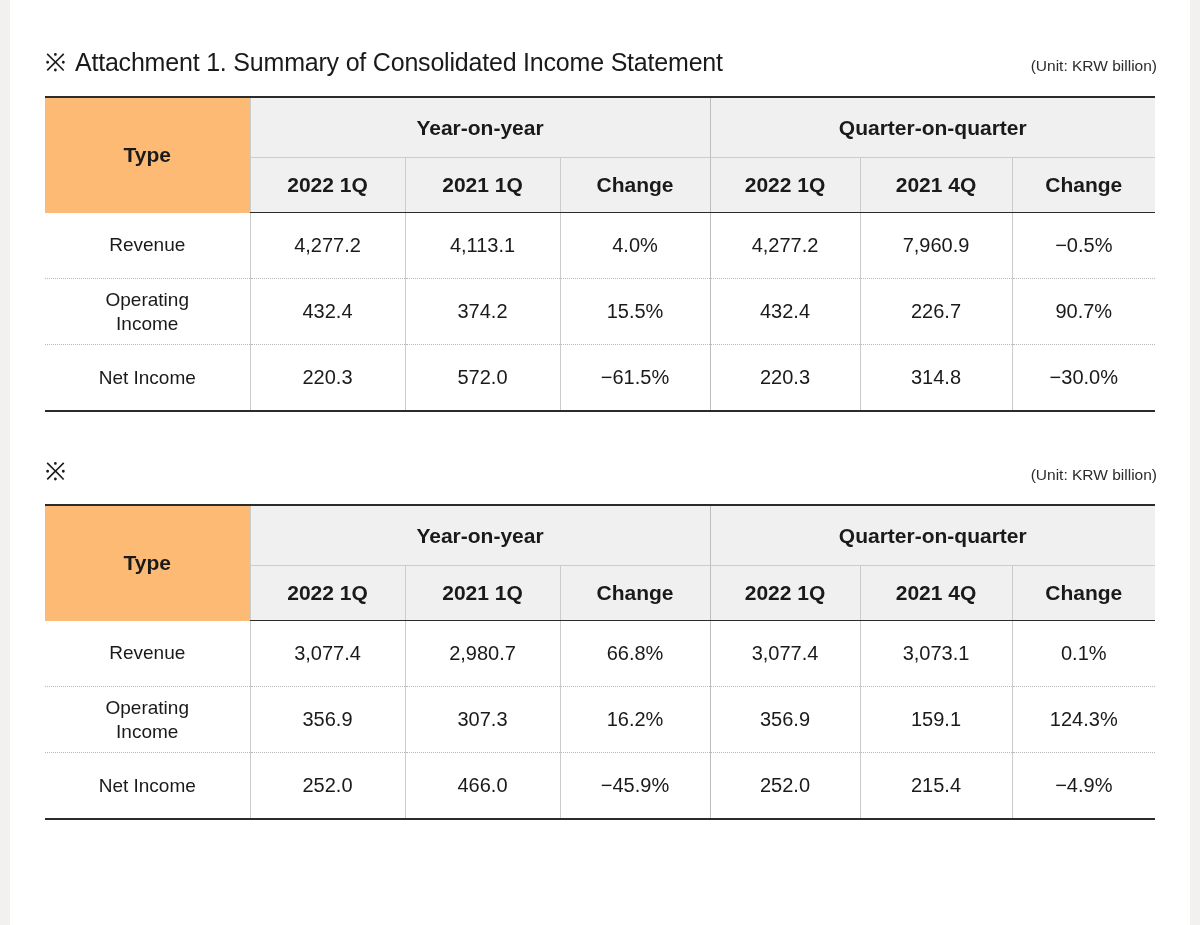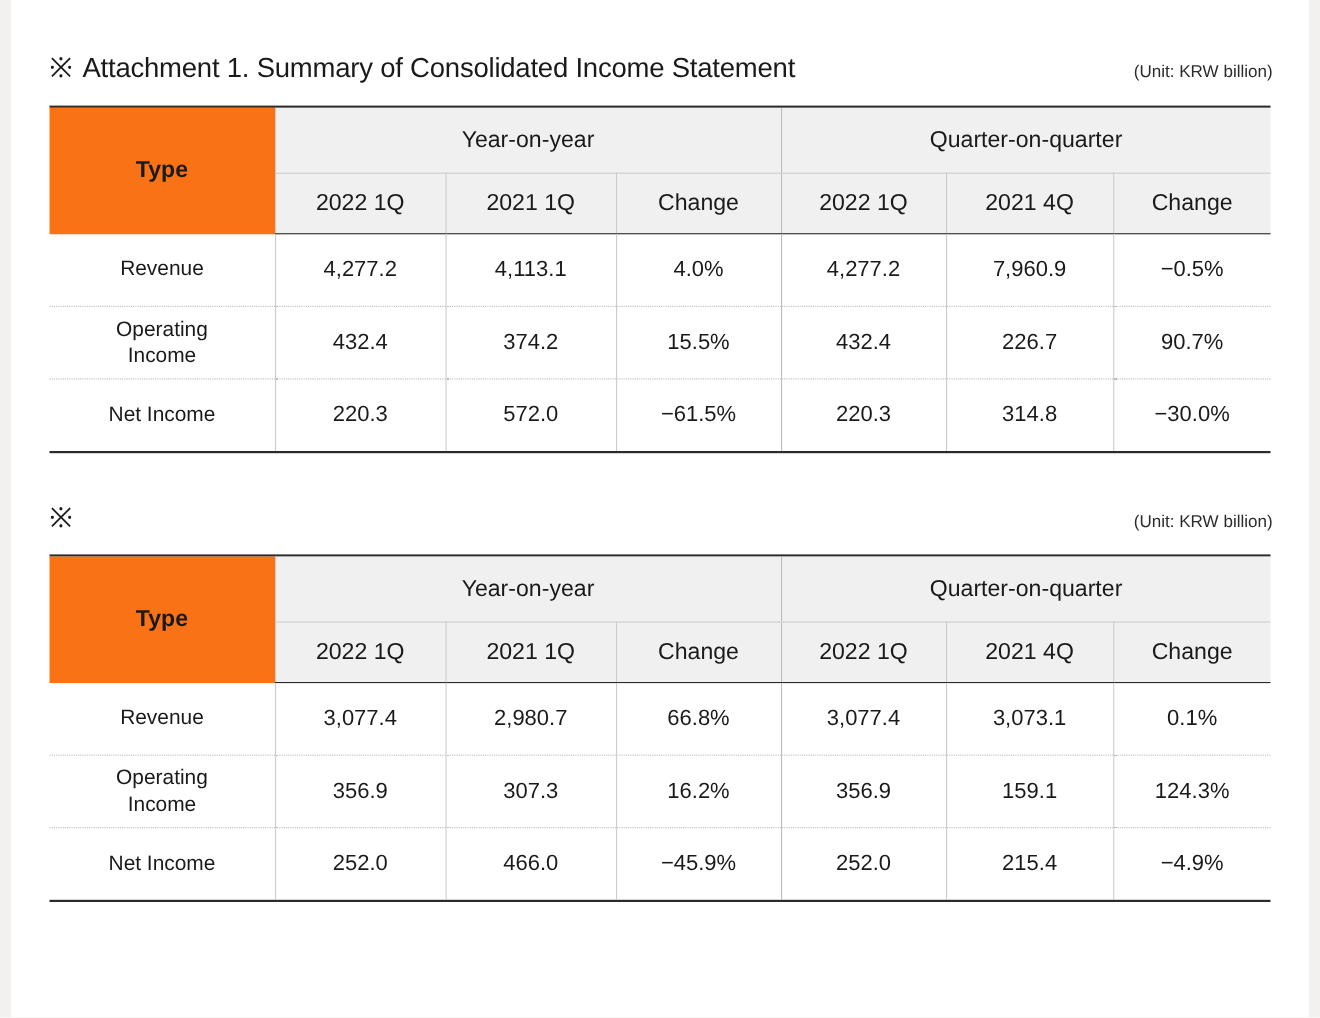--- a/index.html
+++ b/index.html
@@ -73,25 +73,25 @@
     vertical-align: middle;
     color: #1a1a1a;
   }
   .tbl-wrap {
     border-top: 2.5px solid #2b2b2b;
     border-bottom: 2.5px solid #2b2b2b;
     width: 1110px;
   }
   .hdr-cell {
     background: #f0f0f0;
-    font-weight: normal;
+    font-weight: bold;
     font-size: 21px;
   }
   .hdr-type {
-    background: #f97316;
+    background: #fdba74;
     font-weight: bold;
     font-size: 21px;
   }
   .hdr-top {
     height: 59px;
     border-bottom: 1px solid #cccccc;
   }
   .hdr-sub {
     height: 54px;
     border-bottom: 1.6px solid #2b2b2b;

